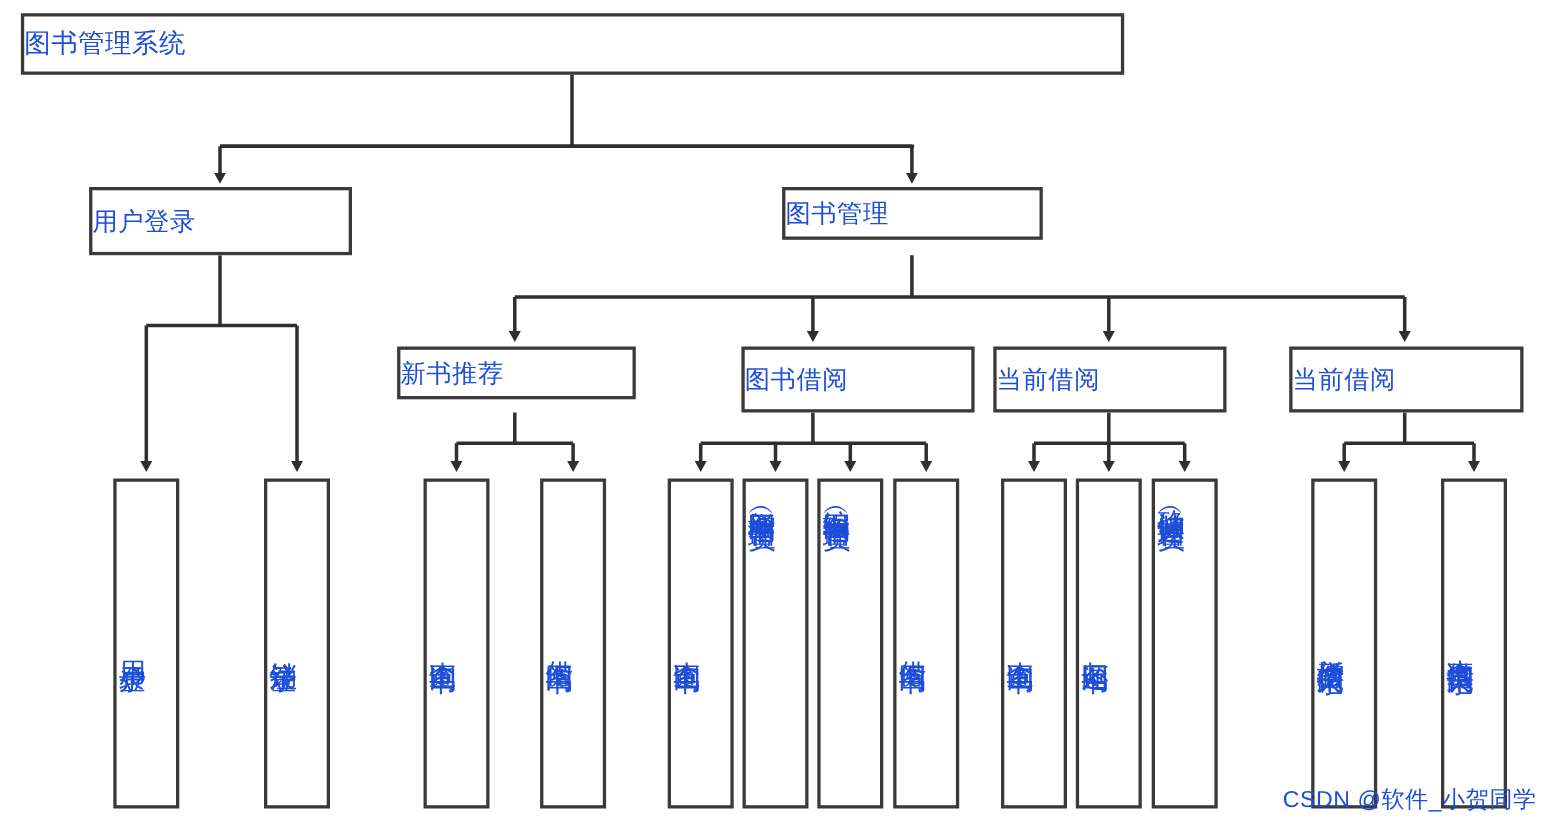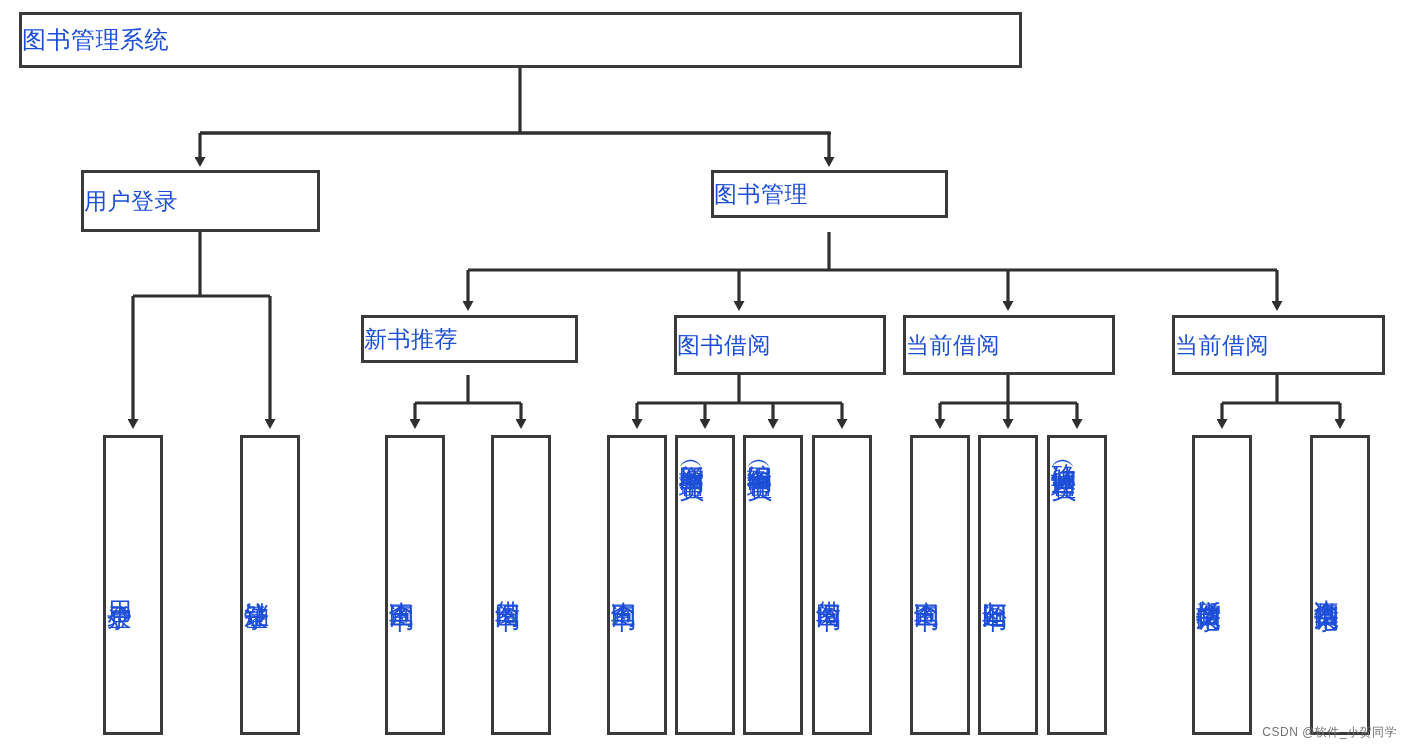--- a/index.html
+++ b/index.html
@@ -60,22 +60,22 @@
     white-space: nowrap;
   }
   .node.v.mid {
     align-items: center;
     padding-top: 0;
   }
   #watermark {
     position: absolute;
     right: 8px;
     bottom: 6px;
-    font-size: 12px;
-    color: #737373;
+    font-size: 21px;
+    color: #1d4ed8;
     white-space: nowrap;
     letter-spacing: 0.5px;
   }
 </style>
 </head>
 <body>
 
 <div id="canvas">
 
   <svg id="connectors" viewBox="0 0 1405 747" xmlns="http://www.w3.org/2000/svg">

